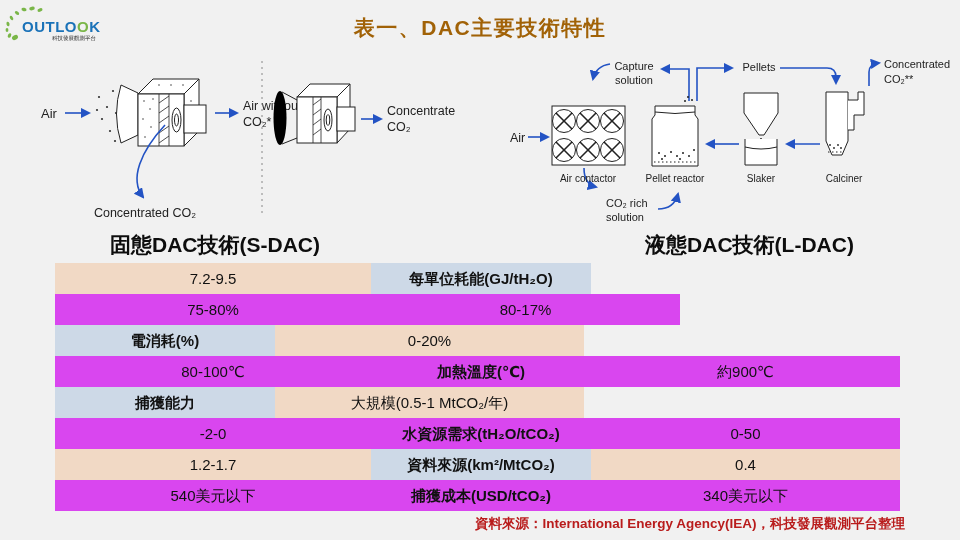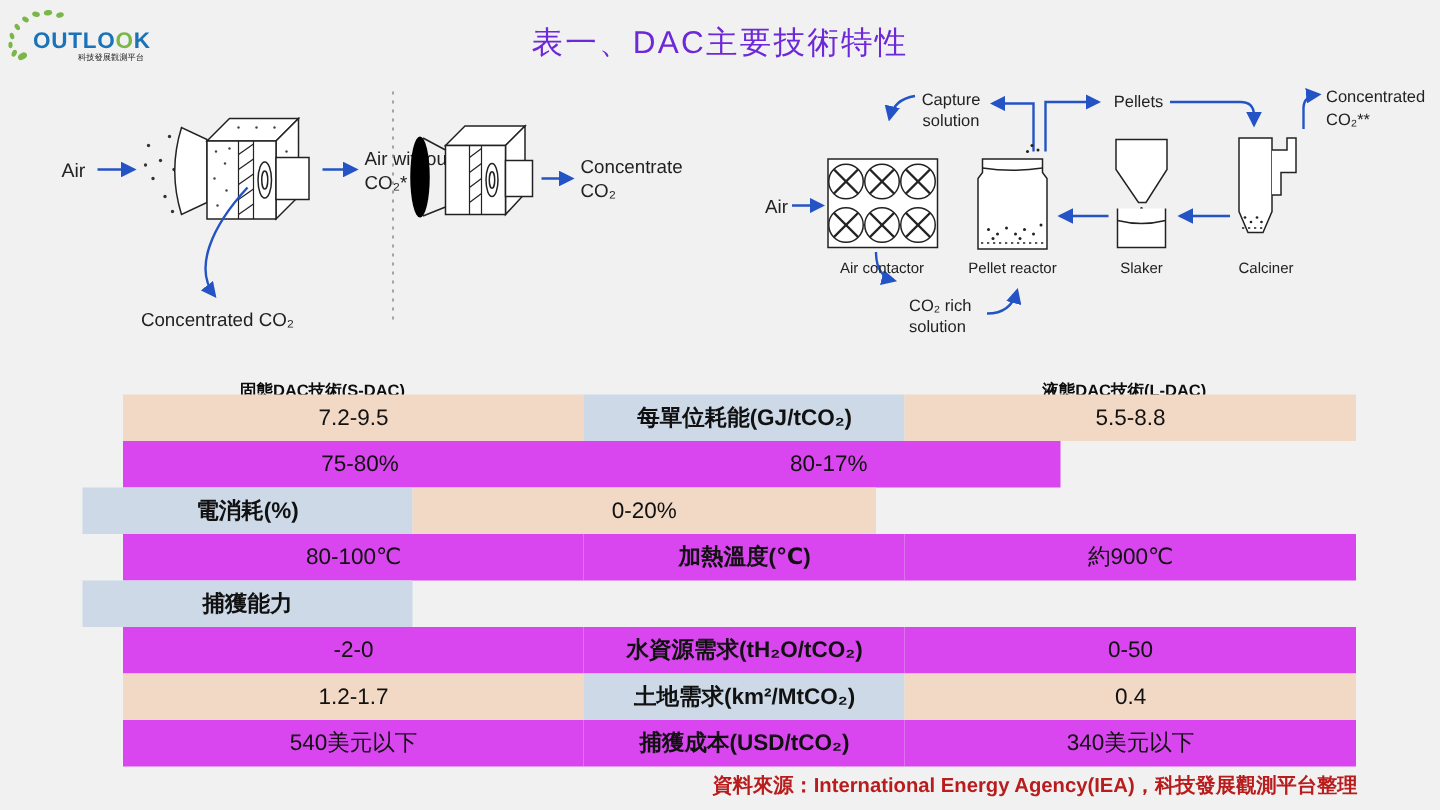--- a/index.html
+++ b/index.html
@@ -3,35 +3,35 @@
 <meta charset="utf-8">
 <style>
   html,body{margin:0;padding:0;}
   .slide{
     position:relative;width:960px;height:540px;overflow:hidden;
     background:#f1f1f1;color:#111;
     font-family:"Liberation Sans","DejaVu Sans",sans-serif;
   }
   .page-title{
     position:absolute;top:14px;left:0;width:100%;text-align:center;
-    font-size:21px;font-weight:normal;letter-spacing:1.5px;color:#6d28d9;
+    font-size:21px;font-weight:bold;letter-spacing:1.5px;color:#a16207;
   }
   .logo{position:absolute;top:5px;left:0;}
   .diagram-sdac{position:absolute;left:25px;top:55px;}
   .diagram-ldac{position:absolute;left:488px;top:55px;}
   .col-header{
-    position:absolute;top:245px;height:32px;line-height:32px;
-    text-align:center;font-size:11px;font-weight:bold;color:#0d0d0d;
+    position:absolute;top:229px;height:32px;line-height:32px;
+    text-align:center;font-size:21px;font-weight:bold;color:#0d0d0d;
   }
   .col-header.left{left:55px;width:320px;}
   .col-header.right{left:595px;width:309px;}
   .dac-table{position:absolute;left:55px;top:263px;width:849px;}
   .trow{display:flex;height:31px;line-height:31px;text-align:center;font-size:15px;}
   .cell{overflow:hidden;white-space:nowrap;}
-  .c1{width:316px;margin-left:27px;}
+  .c1{width:316px;}
   .c2{width:220px;font-weight:bold;}
   .c3{width:309px;}
   .trow.plain .cell{background:#d946ef;}
   .trow.shaded .c1,.trow.shaded .c3{background:#f1d9c5;}
   .trow.shaded .c2{background:#cdd9e7;}
   .source-note{
     position:absolute;top:512px;right:55px;
     font-size:13.5px;font-weight:bold;color:#b91c1c;line-height:24px;
   }
   svg text{font-family:"Liberation Sans","DejaVu Sans",sans-serif;fill:#222;}
@@ -251,47 +251,47 @@
     <text x="118" y="152" font-size="11">CO₂ rich</text>
     <text x="118" y="166" font-size="11">solution</text>
   </svg>
 
   <div class="col-header left">固態DAC技術(S-DAC)</div>
   <div class="col-header right">液態DAC技術(L-DAC)</div>
 
   <div class="dac-table">
     <div class="trow shaded">
       <div class="cell c1">7.2-9.5</div>
-      <div class="cell c2">每單位耗能(GJ/tCO₂)</div>
-      <div class="cell c3">5.5-8.8</div>
+      <div class="cell c2">每單位耗能(GJ/tH₂O)</div>
     </div>
     <div class="trow plain">
       <div class="cell c1">75-80%</div>
       <div class="cell c3">80-17%</div>
     </div>
     <div class="trow shaded">
       <div class="cell c2">電消耗(%)</div>
       <div class="cell c3">0-20%</div>
     </div>
     <div class="trow plain">
       <div class="cell c1">80-100℃</div>
       <div class="cell c2">加熱溫度(℃)</div>
       <div class="cell c3">約900℃</div>
     </div>
     <div class="trow shaded">
       <div class="cell c2">捕獲能力</div>
+      <div class="cell c3">大規模(0.5-1 MtCO₂/年)</div>
     </div>
     <div class="trow plain">
       <div class="cell c1">-2-0</div>
       <div class="cell c2">水資源需求(tH₂O/tCO₂)</div>
       <div class="cell c3">0-50</div>
     </div>
     <div class="trow shaded">
       <div class="cell c1">1.2-1.7</div>
-      <div class="cell c2">土地需求(km²/MtCO₂)</div>
+      <div class="cell c2">資料來源(km²/MtCO₂)</div>
       <div class="cell c3">0.4</div>
     </div>
     <div class="trow plain">
       <div class="cell c1">540美元以下</div>
       <div class="cell c2">捕獲成本(USD/tCO₂)</div>
       <div class="cell c3">340美元以下</div>
     </div>
   </div>
 
   <div class="source-note">資料來源：International Energy Agency(IEA)，科技發展觀測平台整理</div>

